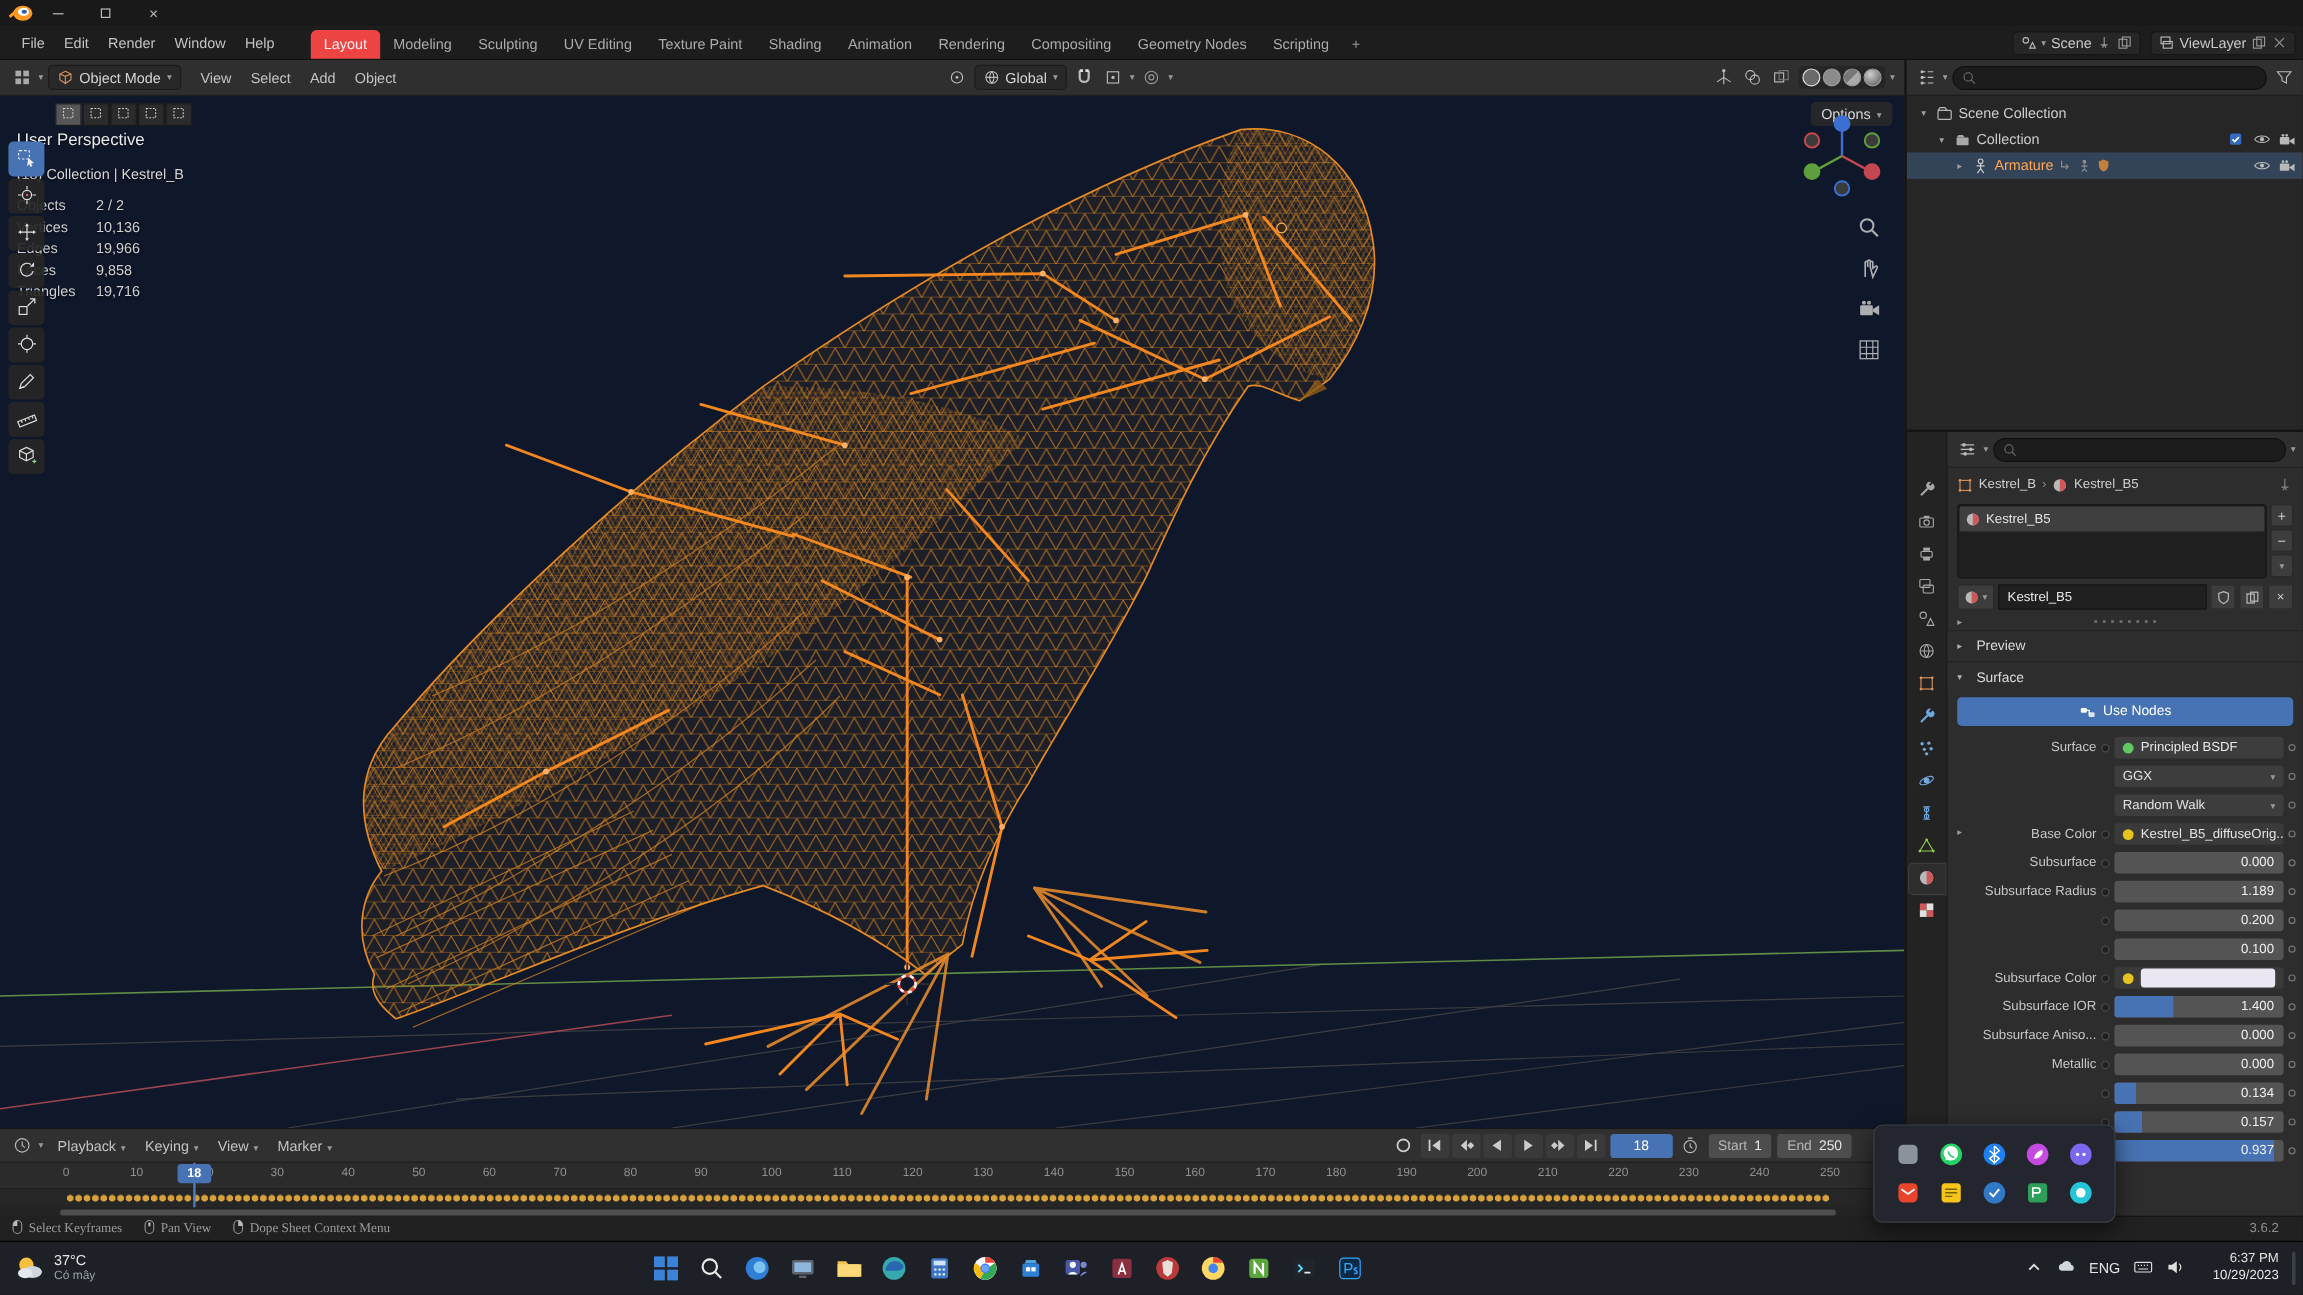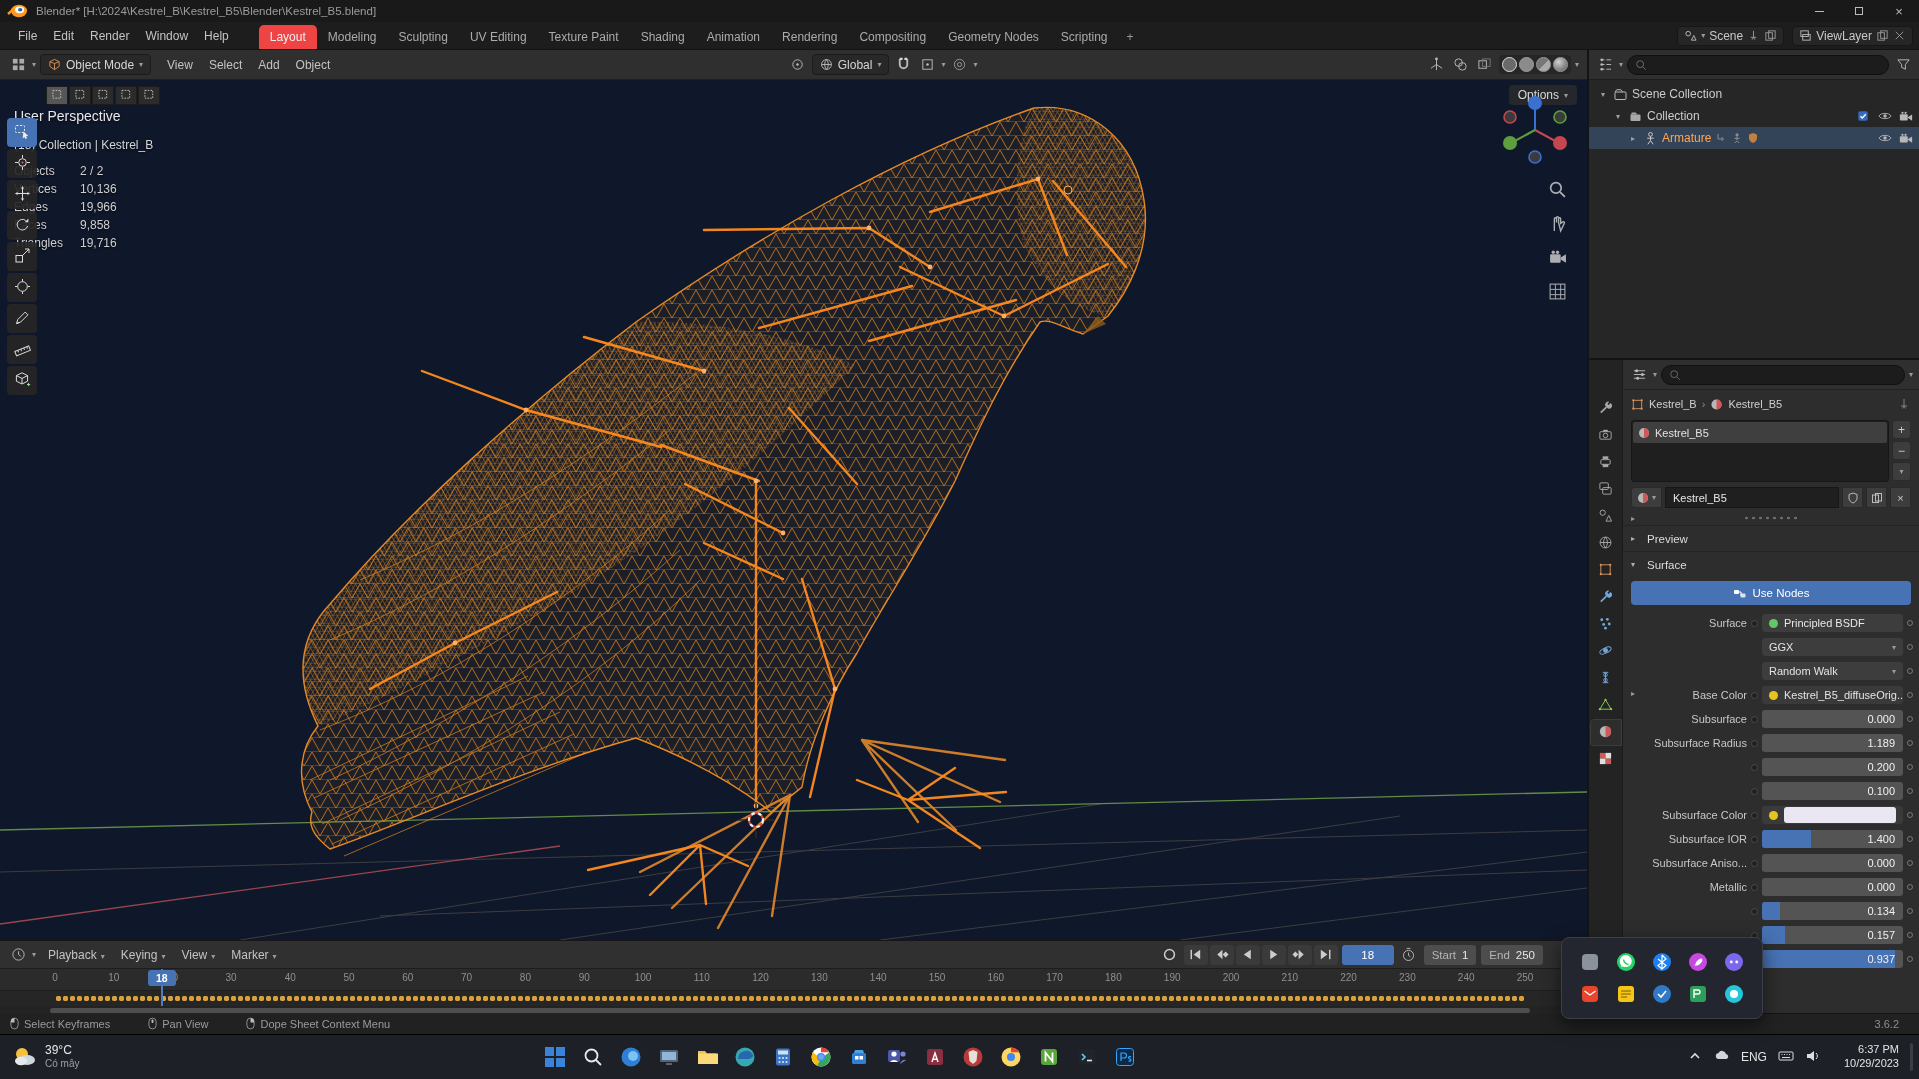--- a/index.html
+++ b/index.html
@@ -188,21 +188,20 @@
 
   <div class="titlebar">
     <span class="app-logo">
       <svg viewBox="0 0 22 18">
           <path d="M2 12L10 5" stroke="#ff9821" stroke-width="2.4" fill="none"></path>
           <ellipse cx="13" cy="9" rx="8" ry="6.2" fill="#ff9821"></ellipse>
           <ellipse cx="13.6" cy="7.8" rx="4.6" ry="3.4" fill="#fff"></ellipse>
           <ellipse cx="14.2" cy="7.8" rx="2.2" ry="1.7" fill="#2a5fa5"></ellipse>
         </svg>
     </span>
-    <span class="title">Blender* [H:\2024\Kestrel_B\Kestrel_B5\Blender\Kestrel_B5.blend]</span>
     <div class="winctl">
       <div class="wbtn">
           <span class="glyph-min"></span>
         </div>
       <div class="wbtn">
           <span class="glyph-max"></span>
         </div>
       <div class="wbtn">×</div>
     </div>
   </div>
@@ -1209,21 +1208,21 @@
                 </div>
                 <span class="deco"></span>
               </div>
             </div>
         </div>
       </div>
     </div>
   </div>
 
   <div class="statusbar">
-    <div style="display:flex;gap:38px;">
+    <div style="display:flex;gap:18px;font-family:Liberation Serif, serif;">
         <div class="hint">
           <span><svg viewBox="0 0 10 14">
               <rect x="1" y="1" width="8" height="12" rx="4" fill="none" stroke="#999"></rect>
               <path d="M1 5a4 4 0 0 1 4-4v5H1z" fill="#bbb"></path>
             </svg></span>
           <span>Select Keyframes</span>
         </div>
         <div class="hint">
           <span><svg viewBox="0 0 10 14">
               <rect x="1" y="1" width="8" height="12" rx="4" fill="none" stroke="#999"></rect>
@@ -1243,21 +1242,21 @@
   </div>
 
   <div class="taskbar">
     <div class="weather">
       <svg viewBox="0 0 26 26">
           <circle cx="10" cy="10" r="6" fill="#f5c13d"></circle>
           <ellipse cx="15" cy="16" rx="8" ry="5" fill="#cfd6dd"></ellipse>
           <ellipse cx="9" cy="17" rx="6" ry="4.2" fill="#e4e9ee"></ellipse>
         </svg>
       <div class="wt">
-        <div class="t">39°C</div>
+        <div class="t">37°C</div>
         <div class="dsc">Có mây</div>
       </div>
     </div>
     <div class="tb-apps">
         <div class="tb-app">
           <div style="display:grid;grid-template-columns:9px 9px;gap:2px;">
             <span style="width:9px;height:9px;background:#3b83d8"></span>
             <span style="width:9px;height:9px;background:#3b83d8"></span>
             <span style="width:9px;height:9px;background:#3b83d8"></span>
             <span style="width:9px;height:9px;background:#3b83d8"></span>

